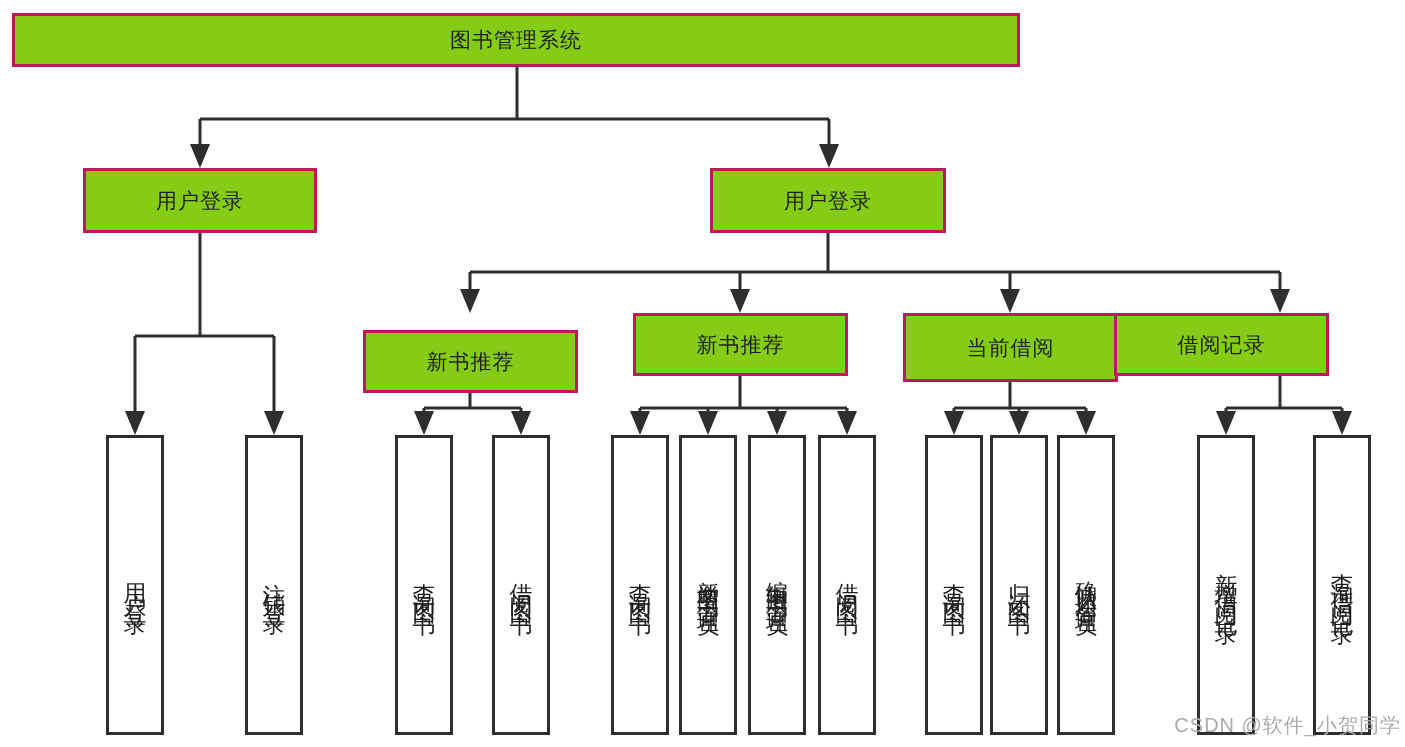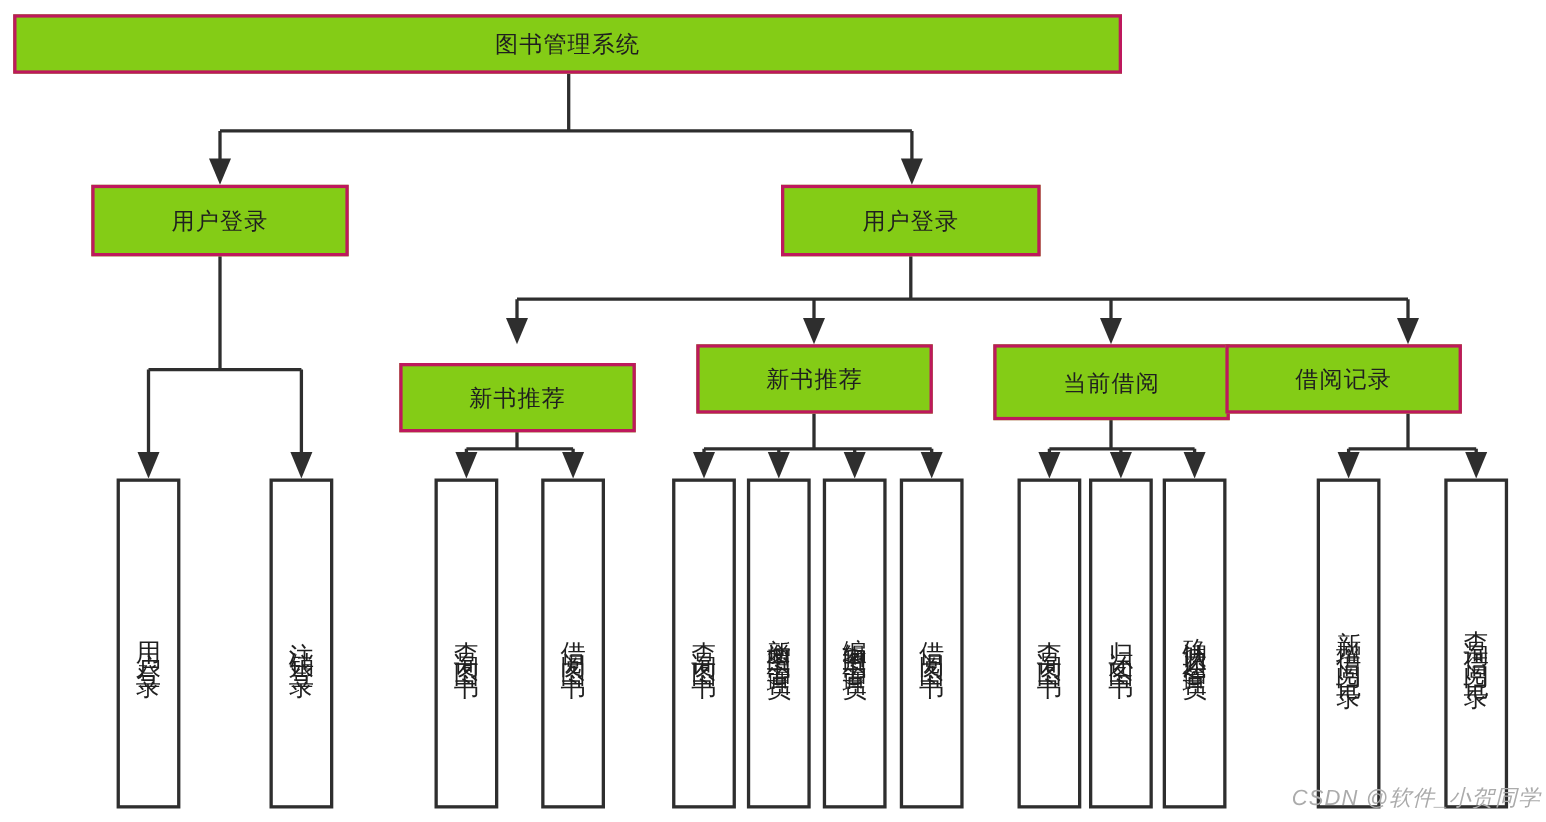--- a/index.html
+++ b/index.html
@@ -55,21 +55,20 @@
     letter-spacing: 5px;
   }
   .watermark {
     position: absolute;
     right: 4px;
     top: 712px;
     font-size: 20px;
     color: #ababab;
     letter-spacing: 1px;
     white-space: nowrap;
-    font-style: italic;
   }
 </style>
 </head>
 <body>
 
 <div class="canvas">
 
   <svg class="connectors" width="1405" height="747" viewBox="0 0 1405 747">
     <g stroke="#2e2e2e" stroke-width="3" fill="none">
 

